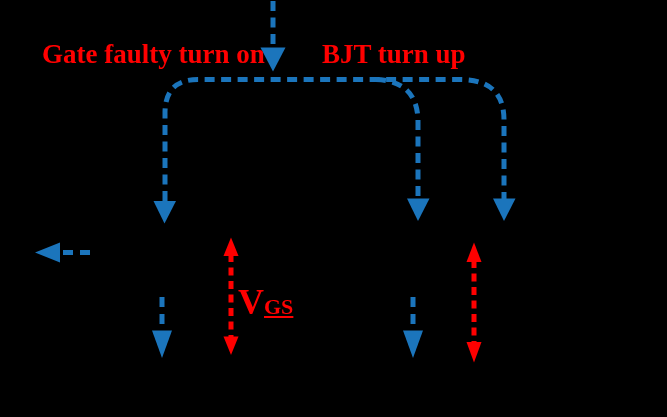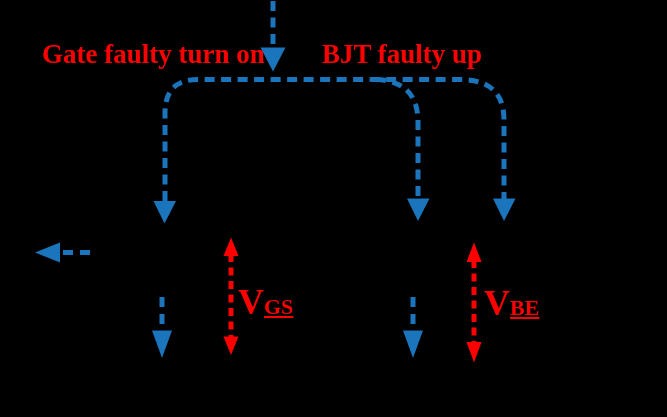--- a/index.html
+++ b/index.html
@@ -62,19 +62,18 @@
     <polygon class="red-head" points="209.5,256 224.5,256 217,237.5"></polygon>
     <polygon class="red-head" points="209.5,336.5 224.5,336.5 217,355"></polygon>
 
     <path class="red-dash" d="M 460 260 V 344"></path>
     <polygon class="red-head" points="452.5,262 467.5,262 460,242.5"></polygon>
     <polygon class="red-head" points="452.5,342 467.5,342 460,362.5"></polygon>
   </svg>
 
   <div class="fig-label title" style="left:28px; top:41px;">Gate faulty turn on</div>
 
-  <div class="fig-label title" style="left:308px; top:41px;">BJT faulty up</div>
+  <div class="fig-label title" style="left:308px; top:41px;">BJT turn up</div>
 
   <div class="volt-label" style="left:224px; top:284px;"><span>V</span><span class="sub">GS</span></div>
 
-  <div class="volt-label" style="left:470px; top:285px;"><span>V</span><span class="sub">BE</span></div>
 
 </div>
 
 </body></html>

